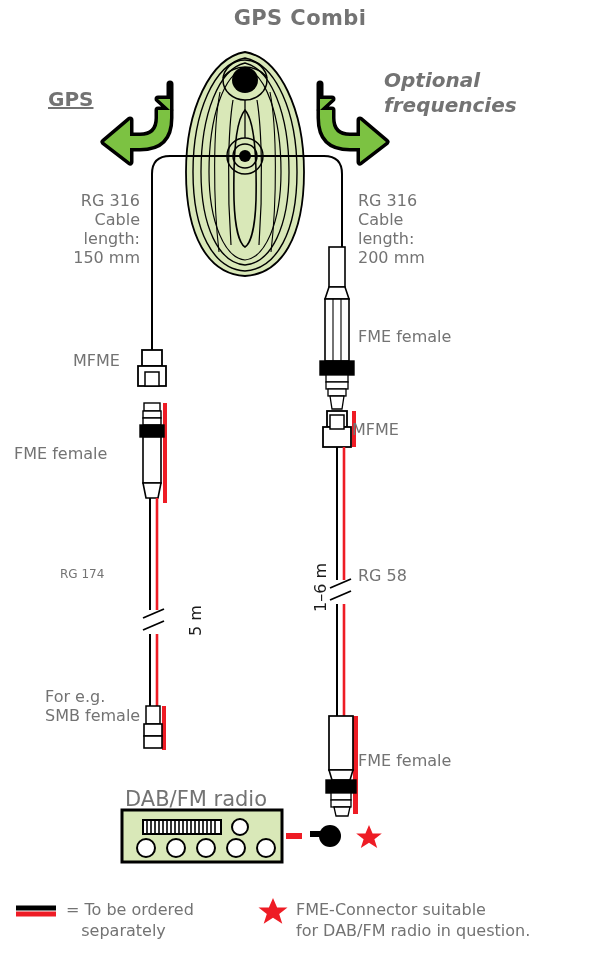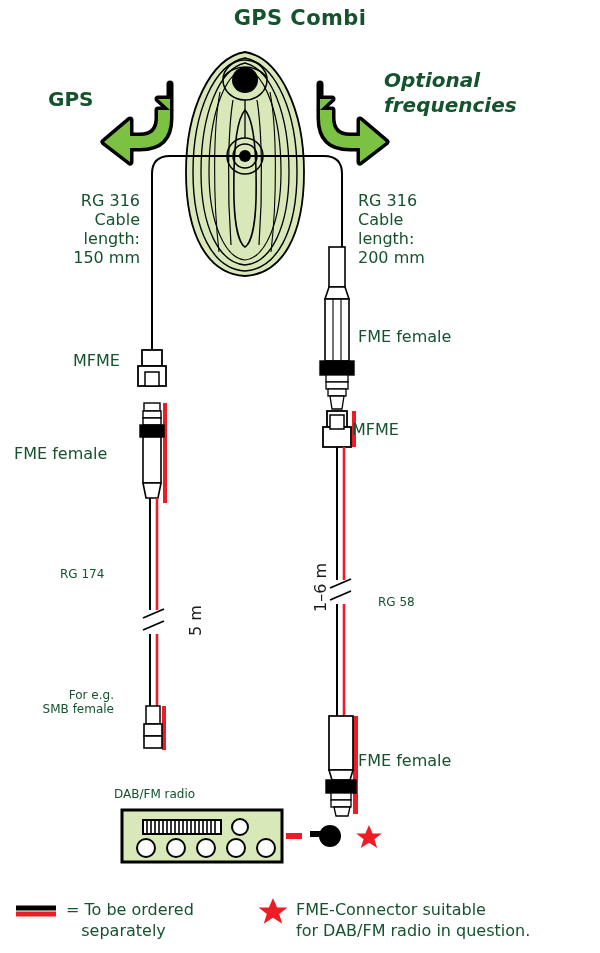--- a/index.html
+++ b/index.html
@@ -1,36 +1,36 @@
 <!DOCTYPE html>
 <html><head>
 <meta charset="utf-8">
 <style>
   html,body{margin:0;padding:0;background:#ffffff;}
   body{width:600px;height:953px;position:relative;overflow:hidden;
        font-family:"DejaVu Sans","Liberation Sans",sans-serif;color:#1a1a1a;}
   .stage{position:absolute;inset:0;}
   svg.diagram{position:absolute;left:0;top:0;width:600px;height:953px;}
   .lbl{position:absolute;font-family:"DejaVu Sans","Liberation Sans",sans-serif;
-       color:#14532d;line-height:1.18;white-space:pre;}
+       color:#737373;line-height:1.18;white-space:pre;}
   #title{font-size:21px;font-weight:700;letter-spacing:.4px;left:0;top:6px;
          width:600px;text-align:center;}
-  #gps-label{font-size:20px;font-weight:700;left:48px;top:88px;}
+  #gps-label{font-size:20px;font-weight:700;left:48px;top:88px;text-decoration:underline;}
   #opt-label{font-size:20px;font-weight:700;left:384px;top:68px;line-height:1.25;font-style:italic;}
   #left-cable-spec{font-size:16px;left:60px;top:192px;text-align:right;width:80px;}
   #left-mfme{font-size:16px;left:73px;top:352px;}
   #left-fme{font-size:16px;left:14px;top:445px;}
   #left-rg{font-size:12px;left:60px;top:567px;}
-  #left-smb{font-size:12px;left:28px;top:688px;text-align:right;width:86px;}
+  #left-smb{font-size:16px;left:45px;top:688px;text-align:left;width:86px;}
   #right-cable-spec{font-size:16px;left:358px;top:192px;}
   #right-fme-top{font-size:16px;left:358px;top:328px;}
   #right-mfme{font-size:16px;left:352px;top:421px;}
-  #right-rg{font-size:12px;left:378px;top:567px;margin-top:28px;}
+  #right-rg{font-size:16px;left:358px;top:567px;}
   #right-fme-bot{font-size:16px;left:358px;top:752px;}
-  #radio-label{font-size:12px;left:114px;top:787px;}
+  #radio-label{font-size:21px;left:125px;top:787px;}
   .rot{position:absolute;font-size:16px;transform-origin:0 0;
        transform:rotate(-90deg);white-space:nowrap;}
   #len-left{left:186px;top:636px;}
   #len-right{left:311px;top:612px;}
   #legend-a-text{font-size:16px;left:66px;top:900px;line-height:1.3;}
   #legend-b-text{font-size:16px;left:296px;top:900px;line-height:1.3;}
 </style>
 </head>
 <body>
 

